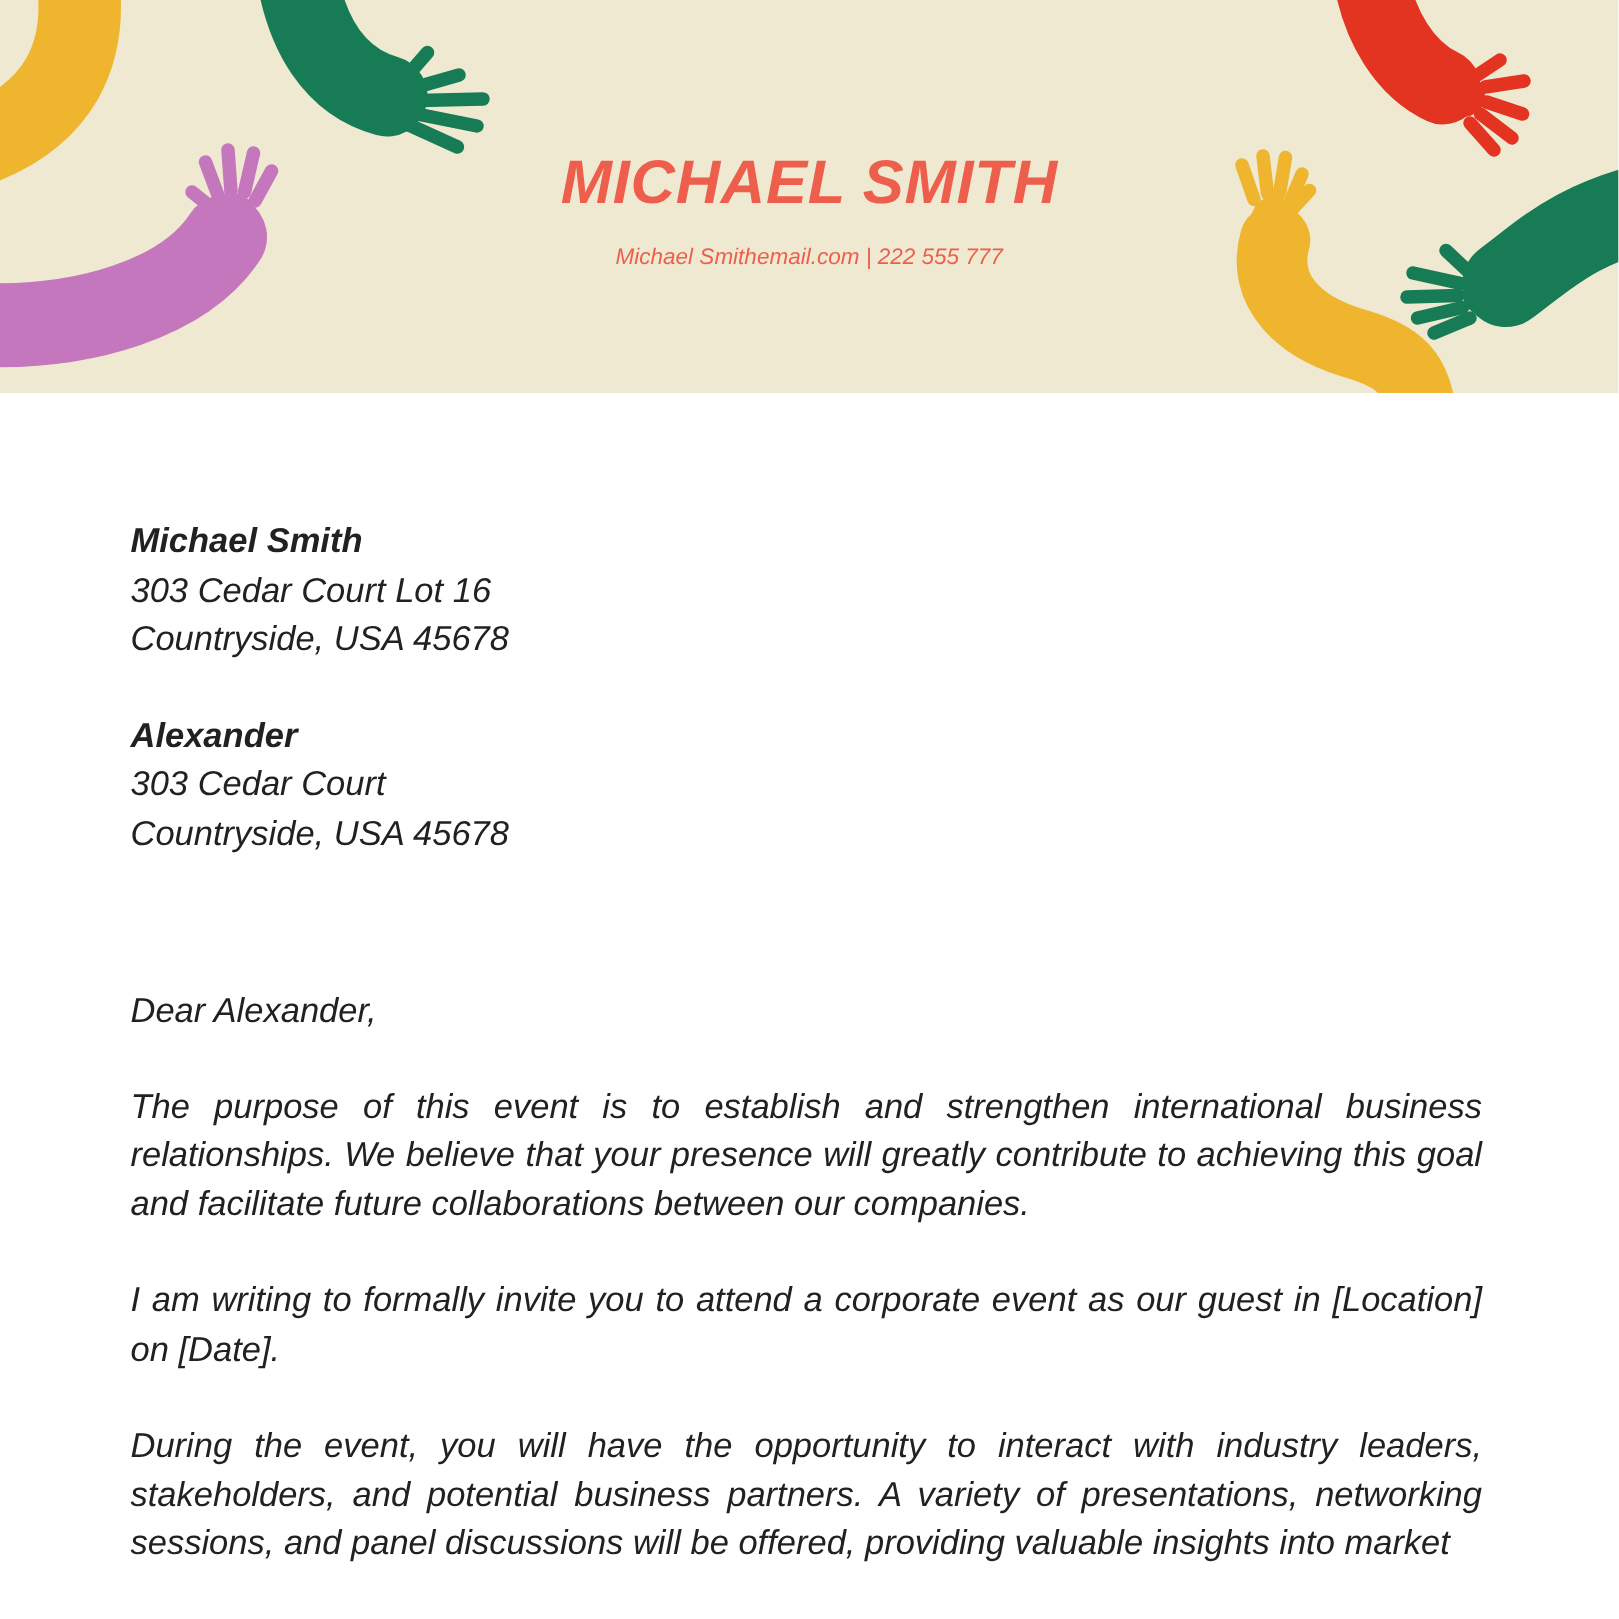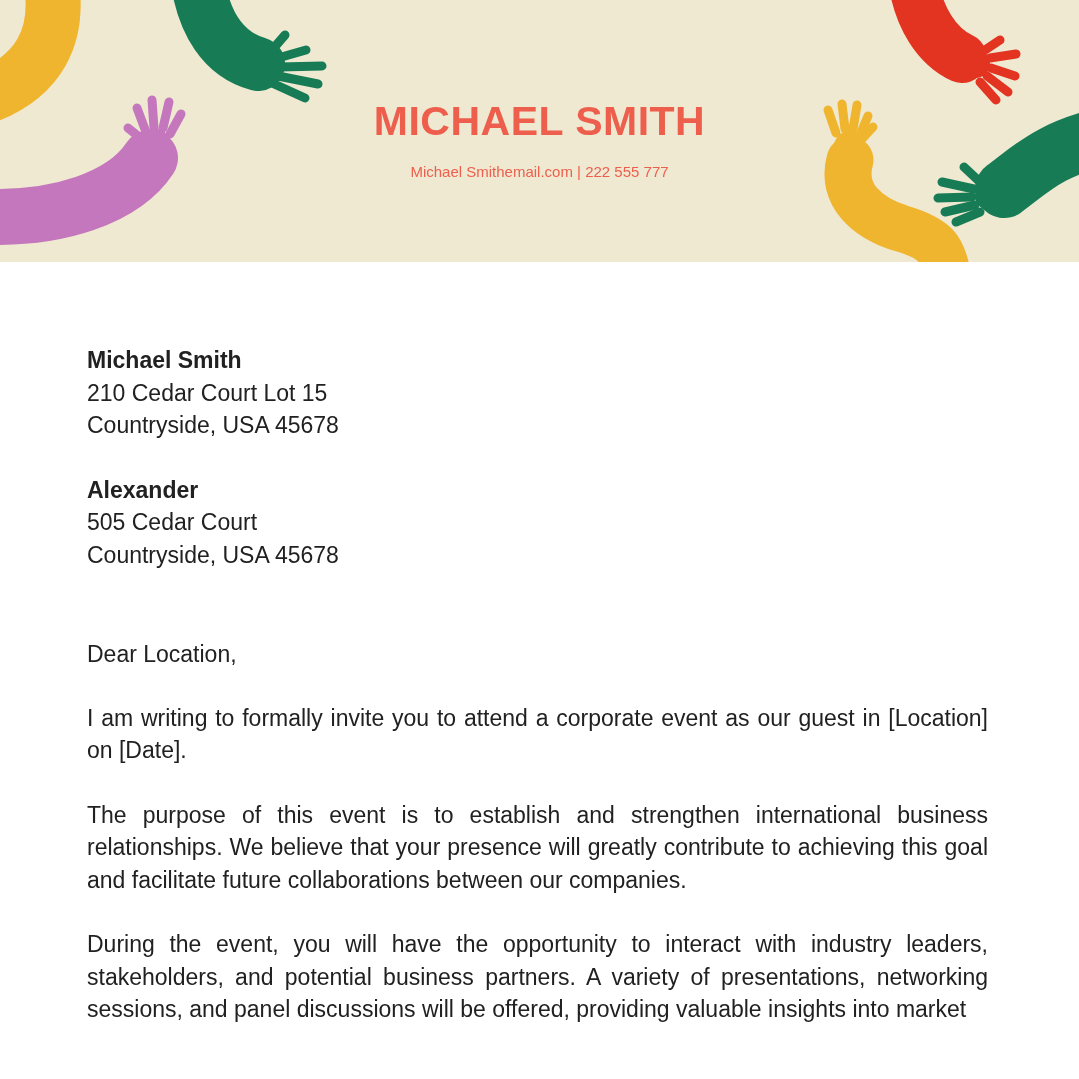--- a/index.html
+++ b/index.html
@@ -3,21 +3,21 @@
 <meta charset="utf-8">
 <style>
   * { box-sizing: border-box; }
   html, body {
     margin: 0; padding: 0;
     width: 1079px; height: 1079px;
     overflow: hidden;
     background: var(--page-bg, #ffffff);
     font-family: "Liberation Sans", sans-serif;
   }
-  .page { width: 1079px; height: 759px; position: relative; }
+  .page { width: 1079px; height: 759px; position: relative; font-style: italic; }
 
   
   .masthead {
     position: relative;
     width: 100%; height: 262px;
     background: var(--header-bg, #EFE9D2);
     overflow: hidden;
   }
   .hands { position: absolute; inset: 0; width: 100%; height: 100%; }
   .c-yellow { color: var(--hand-yellow, #F0B52F); }
@@ -43,21 +43,21 @@
 
   
   .letter {
     padding: 82px 91px 0 87px;
     font-size: 23px;
     line-height: 32.5px;
     color: var(--text, #212121);
   }
   .letter p { margin: 0; }
   .addr-block { margin-bottom: 32px; }
-  .addr-block.recipient { margin-bottom: 67px; }
+  .addr-block.recipient { margin-bottom: 86px; }
   .addr-name { font-weight: bold; }
   .salutation { margin-bottom: 31px !important; }
   .para { text-align: justify; margin-bottom: 32px !important; }
 </style>
 </head>
 <body>
 
 <div class="page">
 
   <header class="masthead">
@@ -121,30 +121,30 @@
     <div class="head-text">
       <h1 class="head-name">MICHAEL SMITH</h1>
       <p class="head-contact">Michael Smithemail.com | 222 555 777</p>
     </div>
   </header>
 
   <main class="letter">
 
     <div class="addr-block sender">
       <p class="addr-name">Michael Smith</p>
-      <p>210 Cedar Court Lot 15</p>
+      <p>303 Cedar Court Lot 16</p>
       <p>Countryside, USA 45678</p>
     </div>
 
     <div class="addr-block recipient">
       <p class="addr-name">Alexander</p>
-      <p>505 Cedar Court</p>
+      <p>303 Cedar Court</p>
       <p>Countryside, USA 45678</p>
     </div>
 
-    <p class="salutation">Dear Location,</p>
+    <p class="salutation">Dear Alexander,</p>
 
+    <p class="para">The purpose of this event is to establish and strengthen international business relationships. We believe that your presence will greatly contribute to achieving this goal and facilitate future collaborations between our companies.</p>
     <p class="para">I am writing to formally invite you to attend a corporate event as our guest in [Location] on [Date].</p>
-    <p class="para">The purpose of this event is to establish and strengthen international business relationships. We believe that your presence will greatly contribute to achieving this goal and facilitate future collaborations between our companies.</p>
     <p class="para">During the event, you will have the opportunity to interact with industry leaders, stakeholders, and potential business partners. A variety of presentations, networking sessions, and panel discussions will be offered, providing valuable insights into market</p>
 
   </main>
 </div>
 
 </body></html>

